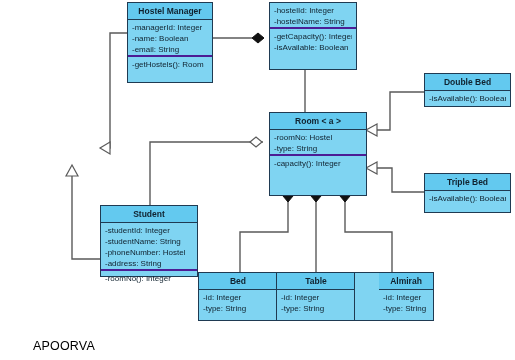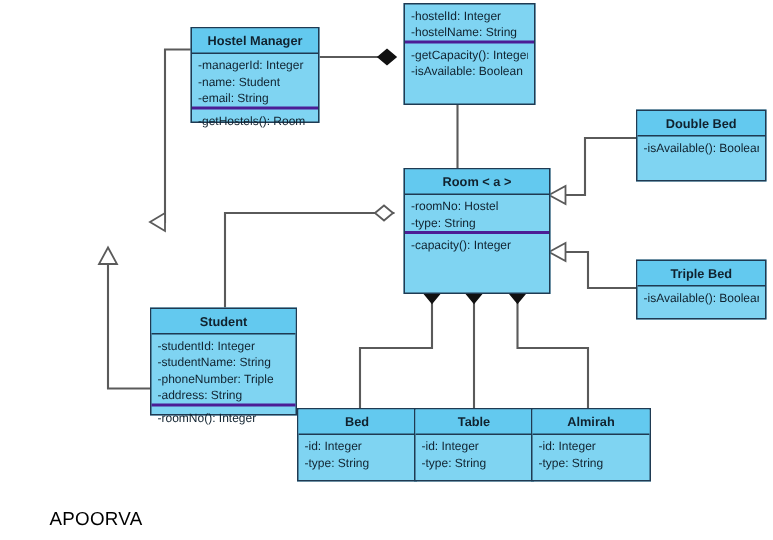--- a/index.html
+++ b/index.html
@@ -108,25 +108,25 @@
     <polygon points="100,148 110,142 110,154" fill="#ffffff" stroke="#5a5a5a" stroke-width="1.2"></polygon>
     <polygon points="72,165 66,176 78,176" fill="#ffffff" stroke="#5a5a5a" stroke-width="1.2"></polygon>
     <polygon points="366,130 377,124 377,136" fill="#ffffff" stroke="#5a5a5a" stroke-width="1.2"></polygon>
     <polygon points="366,168 377,162 377,174" fill="#ffffff" stroke="#5a5a5a" stroke-width="1.2"></polygon>
 
     <polygon points="288,190 293,196 288,202 283,196" fill="#111111" stroke="#111111" stroke-width="1"></polygon>
     <polygon points="316,190 321,196 316,202 311,196" fill="#111111" stroke="#111111" stroke-width="1"></polygon>
     <polygon points="345,190 350,196 345,202 340,196" fill="#111111" stroke="#111111" stroke-width="1"></polygon>
   </svg>
 
-  <div class="uml-class" style="left:127px; top:18px; width:86px; height:64px;">
+  <div class="uml-class" style="left:127px; top:2px; width:86px; height:81px;">
     <div class="uml-title">Hostel Manager</div>
     <div class="uml-compartment" style="height:37px;">
       <div class="uml-row">-managerId: Integer</div>
-      <div class="uml-row">-name: Student</div>
+      <div class="uml-row">-name: Boolean</div>
       <div class="uml-row">-email: String</div>
     </div>
     <div class="uml-compartment">
       <div class="uml-row">-getHostels(): Room</div>
     </div>
   </div>
 
   <div class="uml-class" style="left:269px; top:2px; width:88px; height:68px;">
     <div class="uml-compartment" style="height:26px;">
       <div class="uml-row">-hostelId: Integer</div>
@@ -137,40 +137,40 @@
       <div class="uml-row">-isAvailable: Boolean</div>
     </div>
   </div>
 
 
   <div class="uml-class" style="left:100px; top:205px; width:98px; height:72px;">
     <div class="uml-title">Student</div>
     <div class="uml-compartment" style="height:48px;">
       <div class="uml-row">-studentId: Integer</div>
       <div class="uml-row">-studentName: String</div>
-      <div class="uml-row">-phoneNumber: Triple</div>
+      <div class="uml-row">-phoneNumber: Hostel</div>
       <div class="uml-row">-address: String</div>
     </div>
     <div class="uml-compartment">
       <div class="uml-row">-roomNo(): Integer</div>
     </div>
   </div>
 
   <div class="uml-class" style="left:269px; top:112px; width:98px; height:84px;">
     <div class="uml-title">Room &lt; a &gt;</div>
     <div class="uml-compartment" style="height:26px;">
       <div class="uml-row">-roomNo: Hostel</div>
       <div class="uml-row">-type: String</div>
     </div>
     <div class="uml-compartment">
       <div class="uml-row">-capacity(): Integer</div>
     </div>
   </div>
 
-  <div class="uml-class" style="left:424px; top:73px; width:87px; height:48px;">
+  <div class="uml-class" style="left:424px; top:73px; width:87px; height:34px;">
     <div class="uml-title">Double Bed</div>
     <div class="uml-compartment">
       <div class="uml-row">-isAvailable(): Boolean</div>
     </div>
   </div>
 
   <div class="uml-class" style="left:424px; top:173px; width:87px; height:40px;">
     <div class="uml-title">Triple Bed</div>
     <div class="uml-compartment">
       <div class="uml-row">-isAvailable(): Boolean</div>
@@ -186,21 +186,21 @@
   </div>
 
   <div class="uml-class" style="left:276px; top:272px; width:80px; height:49px;">
     <div class="uml-title">Table</div>
     <div class="uml-compartment">
       <div class="uml-row">-id: Integer</div>
       <div class="uml-row">-type: String</div>
     </div>
   </div>
 
-  <div class="uml-class" style="left:354px; top:272px; width:80px; height:49px;">
+  <div class="uml-class" style="left:354px; top:272px; width:80px; height:49px;padding-left:24px;">
     <div class="uml-title">Almirah</div>
     <div class="uml-compartment">
       <div class="uml-row">-id: Integer</div>
       <div class="uml-row">-type: String</div>
     </div>
   </div>
 
   <div class="signature" style="left:8px; top:306px; width:112px;">
     <div>APOORVA</div>
     

